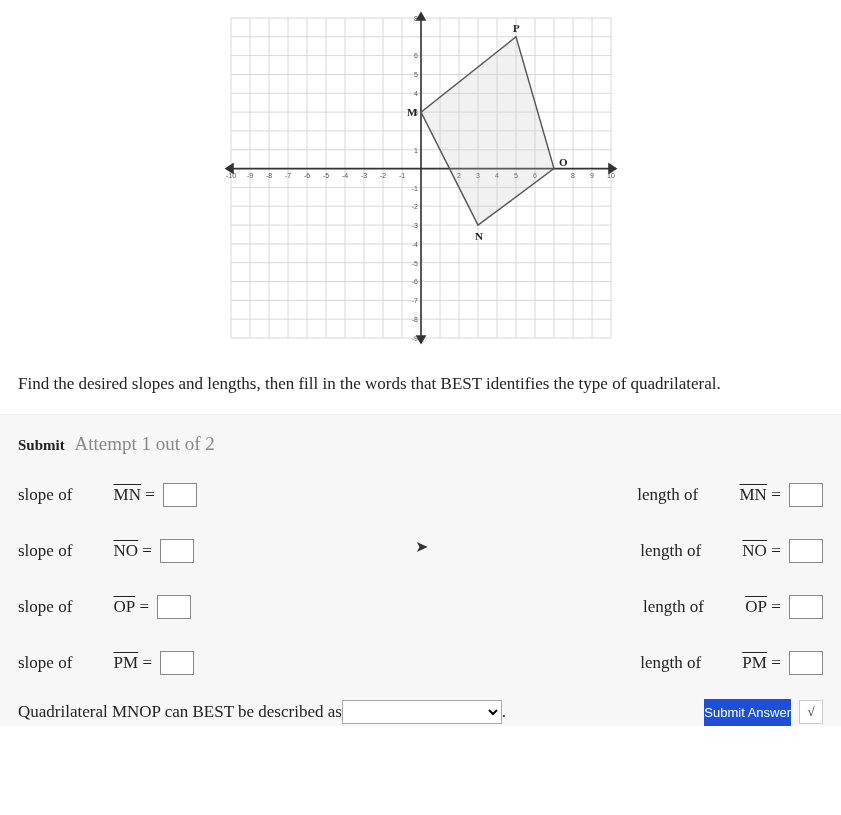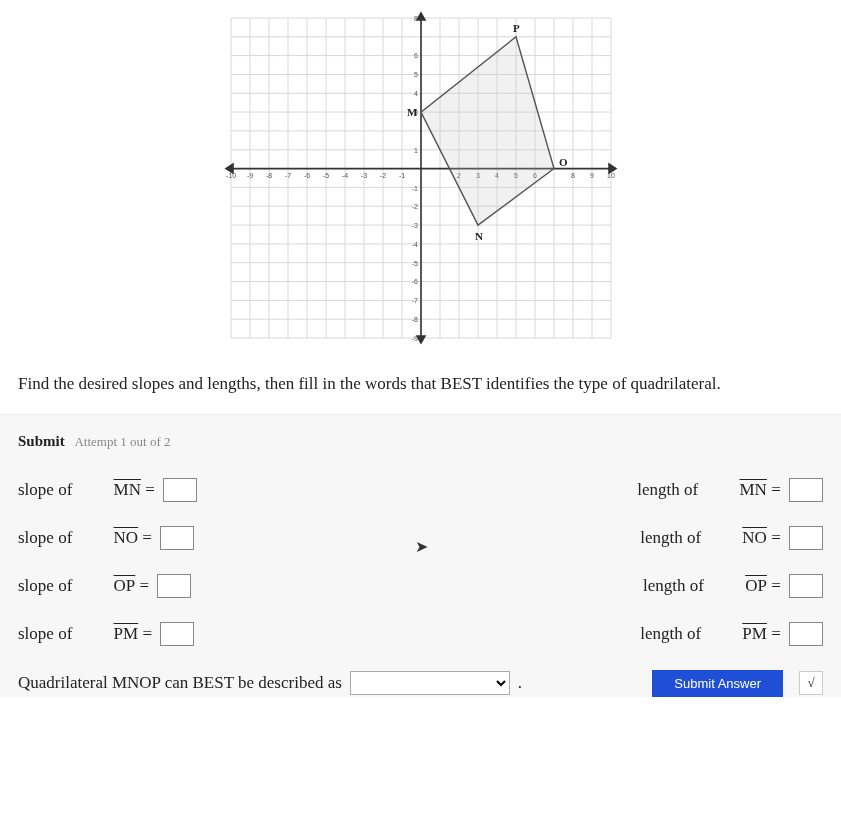--- a/index.html
+++ b/index.html
@@ -4,30 +4,30 @@
 <style>
 * { box-sizing: border-box; margin: 0; padding: 0; }
 body { font-family: Georgia, 'Times New Roman', serif; background: #f5f5f5; width: 841px; height: 815px; overflow: hidden; position: relative; }
 .page { background: #fff; width: 100%; height: 100%; }
 .graph-area { display: flex; justify-content: center; padding-top: 8px; }
 .graph-container { position: relative; width: 400px; height: 340px; }
 .prompt { padding: 24px 16px 18px 18px; font-size: 17px; color: #222; line-height: 1.4; }
 .answer-section { background: #f7f7f7; padding: 18px 18px 0 18px; border-top: 1px solid #eee; }
 .answer-header { font-size: 15px; margin-bottom: 28px; }
 .answer-header b { font-weight: bold; color: #222; }
-.answer-header span { color: #888; font-size: 13px; margin-left: 6px; }
-.rows { display: flex; flex-direction: column; gap: 24px; }
+.answer-header span { color: #888; font-size: 19px; margin-left: 6px; }
+.rows { display: flex; flex-direction: column; gap: 32px; }
 .row { display: flex; justify-content: space-between; align-items: center; }
 .cell { display: flex; align-items: center; font-size: 17px; color: #222; }
 .cell .seg { white-space: pre; }
 .overline { text-decoration: overline; margin-left: 37px; }
 .inputbox { width: 34px; height: 24px; border: 1px solid #888; background: #fff; margin-left: 4px; }
-.finalrow { display: flex; align-items: center; margin-top: 24px; font-size: 17px; color: #222; gap: 8px; }
+.finalrow { display: flex; align-items: center; margin-top: 24px; font-size: 17px; color: #222; }
 .select { width: 160px; height: 24px; border: 1px solid #aaa; background: #fff; font-size: 13px; padding: 0 4px; }
-.submit { background: #1f4fd6; color: #fff; border: none; padding: 6px 22px; font-size: 13px; margin-left: auto; font-family: Arial, sans-serif; }
+.submit { background: #1f4fd6; color: #fff; border: none; padding: 6px 0; font-size: 13px; margin-left: auto; font-family: Arial, sans-serif; }
 .sqrt { width: 24px; height: 24px; border: 1px solid #ccc; margin-left: 8px; display: flex; align-items: center; justify-content: center; font-size: 13px; background: #fff; }
 .cursor-icon { position: absolute; left: 415px; top: 537px; font-size: 16px; color: #333; pointer-events: none; }
 </style>
 </head>
 <body>
 
 <div class="page">
 
   <div class="graph-area">
     <div class="graph-container">

